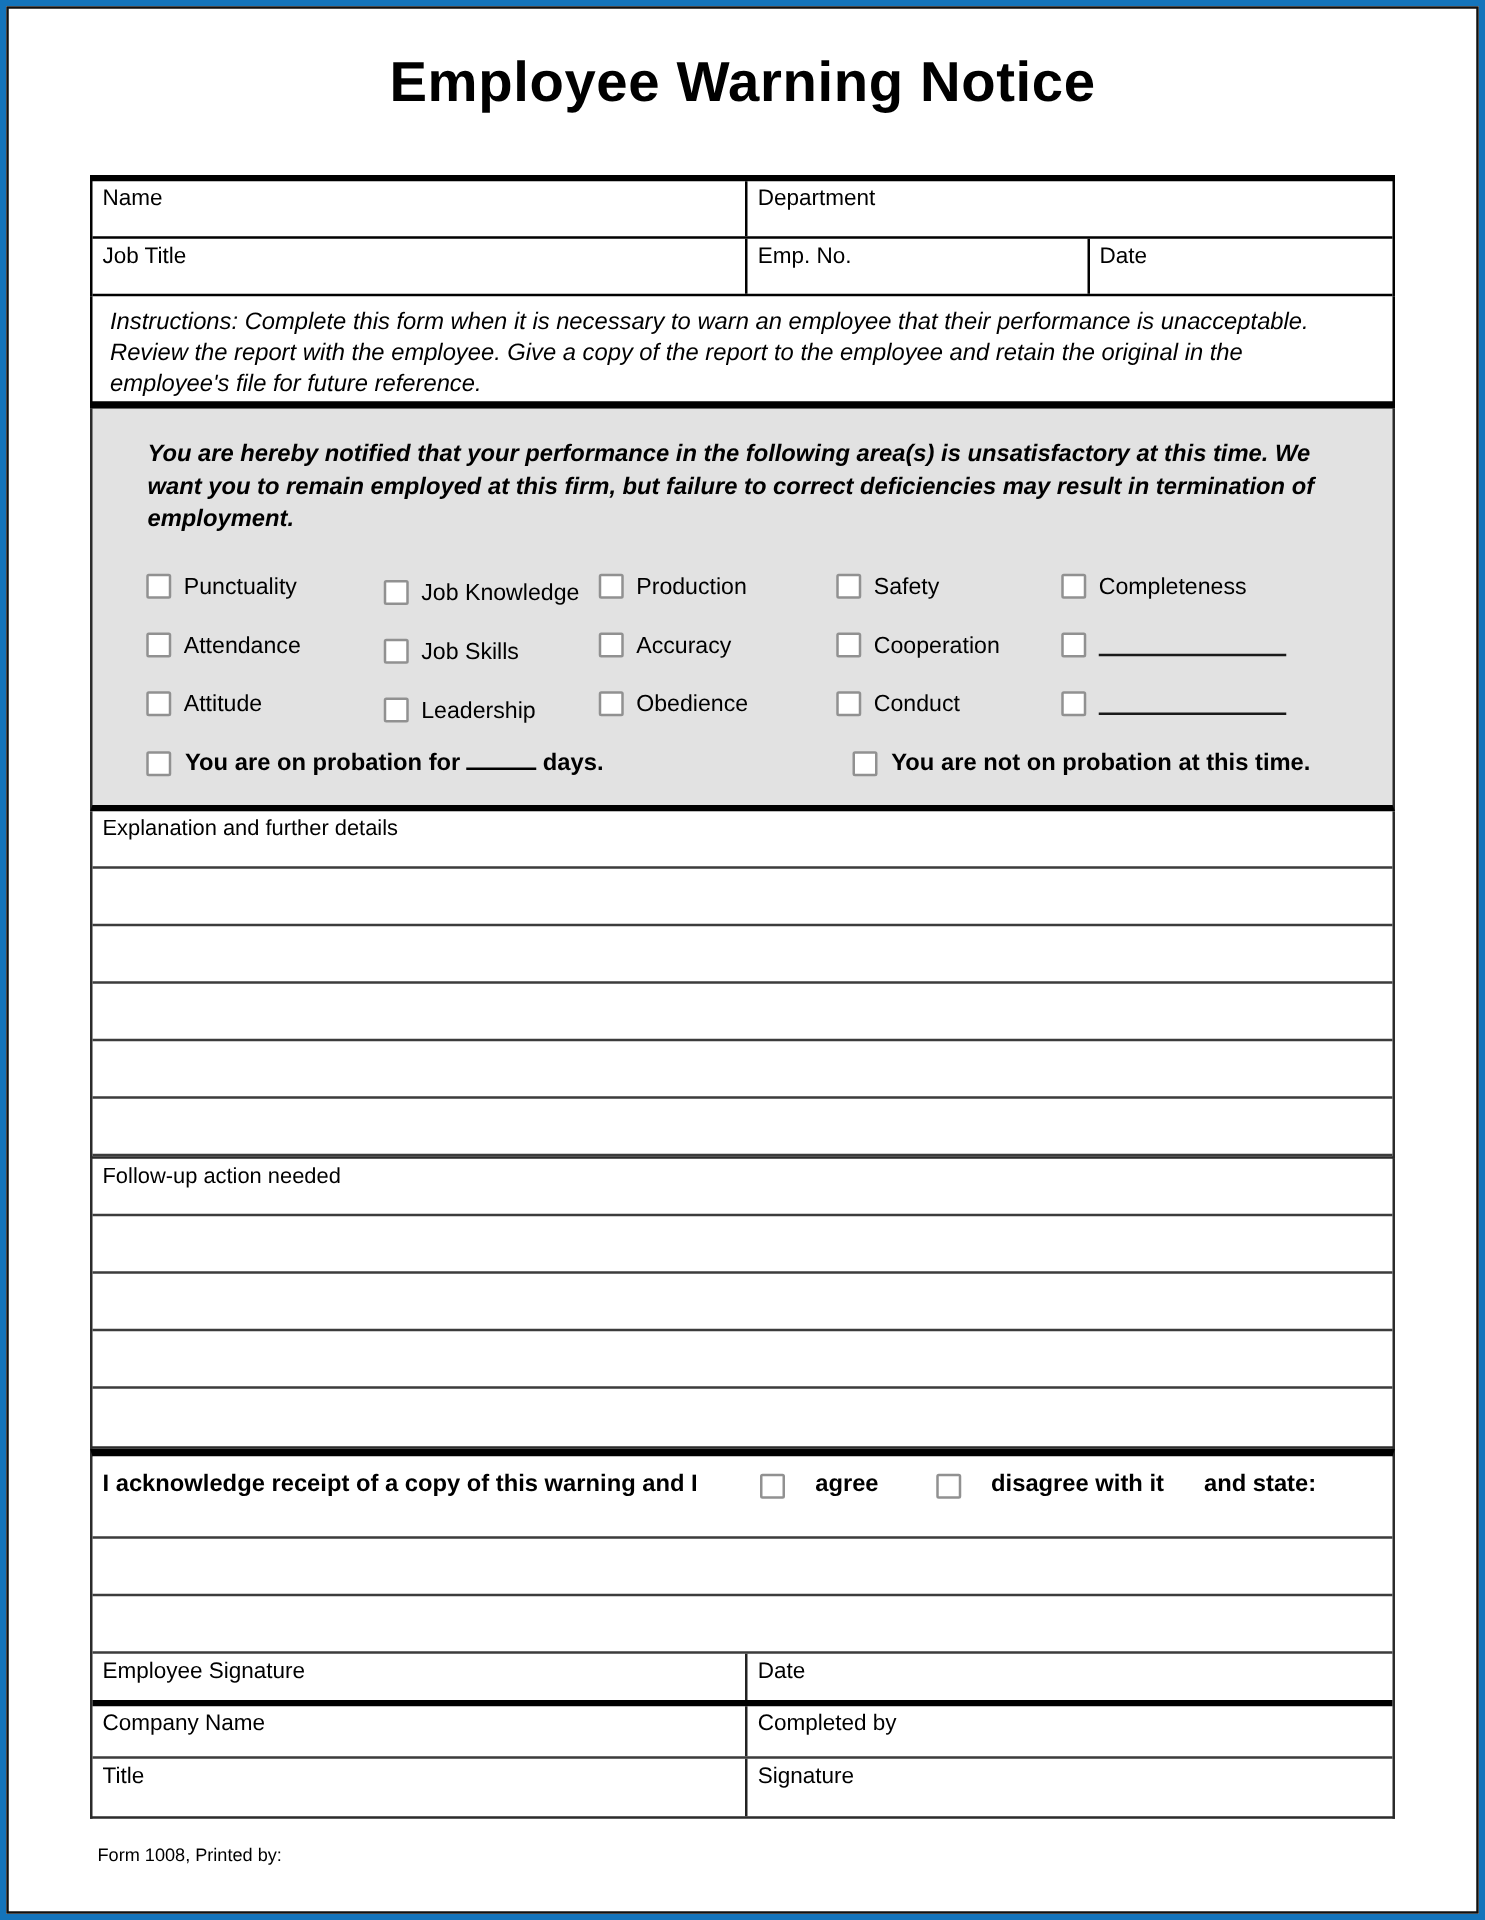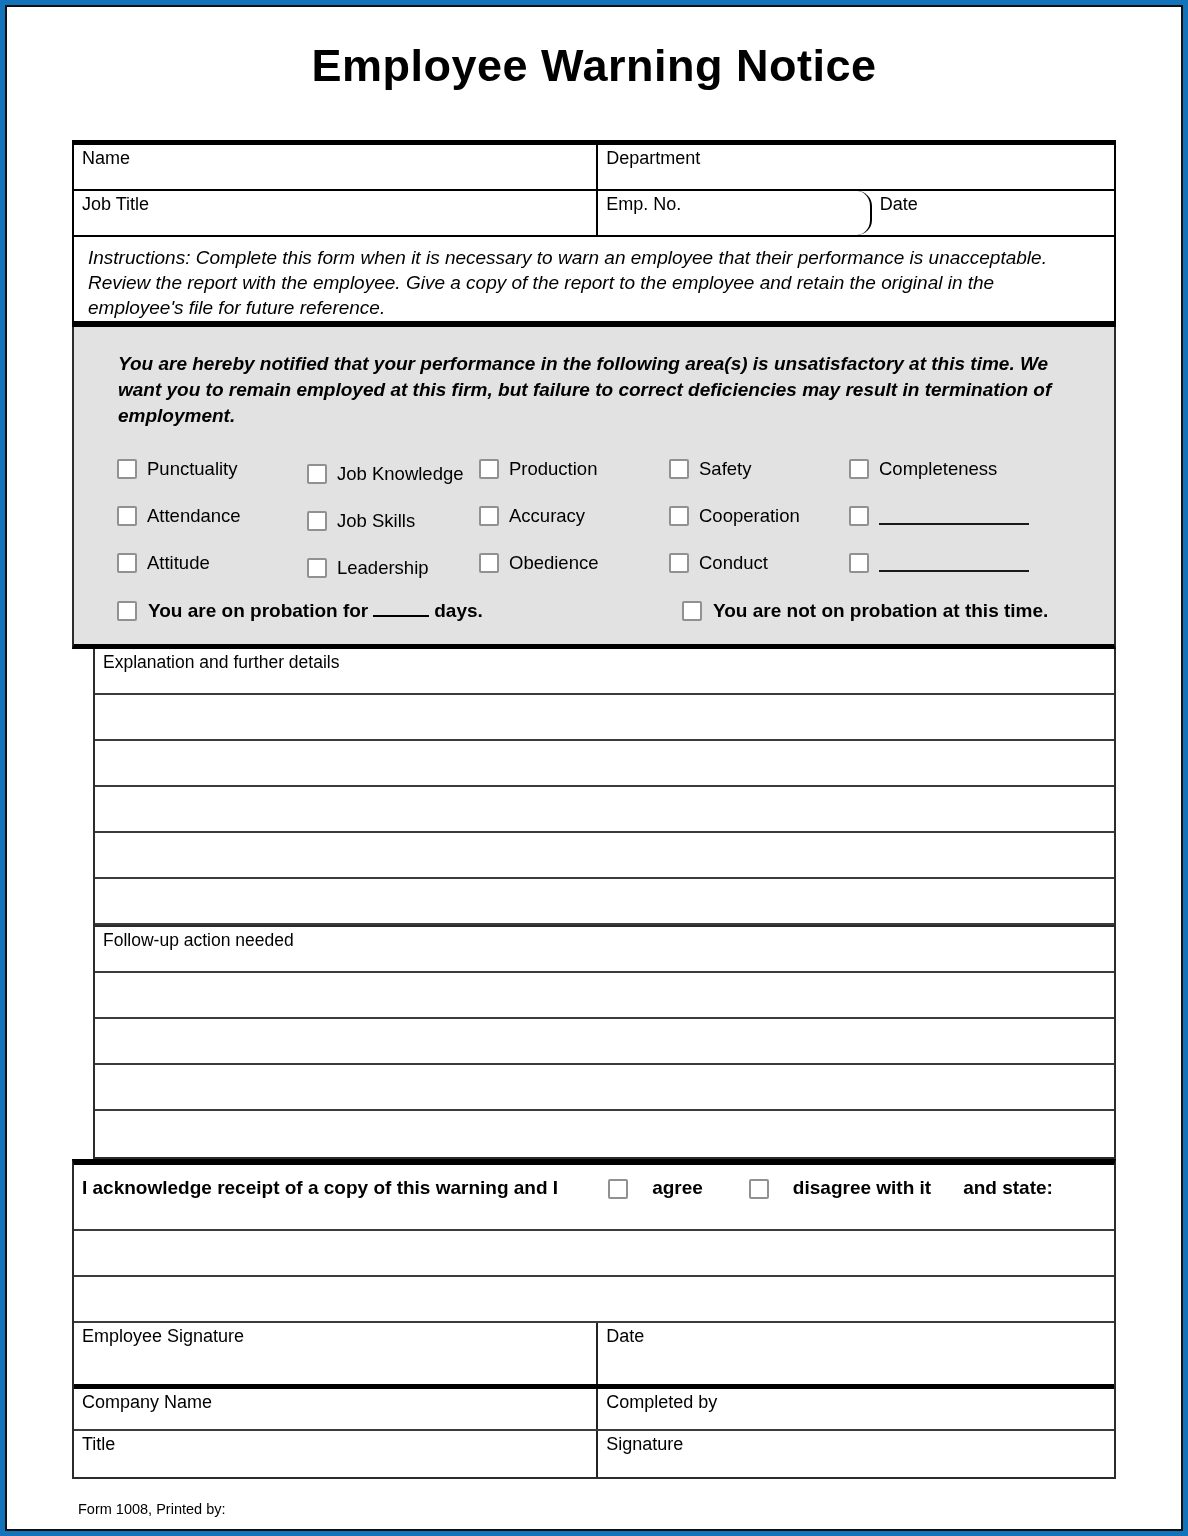--- a/index.html
+++ b/index.html
@@ -13,21 +13,21 @@
              font-weight: bold; letter-spacing: 0.5px; }
 
   .form { width: 1044px; margin: 48px auto 0; }
 
   
   .htable { border: 2px solid #000; border-top-width: 5px; border-bottom: 0; }
   .hrow { display: flex; height: 46px; border-bottom: 2px solid #000; }
   .hcell { flex: 1; padding: 3px 8px; font-size: 18px; border-right: 2px solid #000; }
   .hcell:last-child { border-right: 0; }
   .w50 { flex: 0 0 50.4%; }
-  .w26 { flex: 0 0 26.3%; border-radius: 15px; }
+  .w26 { flex: 0 0 26.3%; }
 
   
   .instructions { border: 2px solid #000; border-top: 0; border-bottom: 6px solid #000;
                   height: 90px; padding: 8px 14px; font-style: italic; font-size: 19px;
                   line-height: 25px; }
 
   
   .gray { background: #e2e2e2; border: 2px solid #2b2b2b; border-top: 0;
           border-bottom: 5px solid #000; height: 322px; padding-top: 24px; }
   .notice { padding: 0 46px 0 44px; font-weight: bold; font-size: 19px; line-height: 26px; font-style: italic; }
@@ -43,31 +43,31 @@
   .write-line { width: 150px; height: 18px; border-bottom: 2px solid #1a1a1a; }
 
   .probation { display: flex; align-items: center; margin-top: 14px; padding-left: 43px;
                font-weight: bold; font-size: 19px; }
   .prob-left { flex: 0 0 565px; display: flex; align-items: center; gap: 11px; }
   .prob-right { display: flex; align-items: center; gap: 11px; }
   .days-blank { width: 56px; height: 16px; border-bottom: 2.5px solid #000;
                 margin: 0 5px; display: inline-block; }
 
   
-  .sect { border: 2px solid #2b2b2b; border-top: 0; margin-left: 21px; }
+  .sect { border: 2px solid #2b2b2b; border-top: 0; }
   .lrow { height: 46px; border-bottom: 2px solid #3c3c3c; padding: 3px 8px; font-size: 17.5px; }
   .followup .lrow:last-child { border-bottom: 0; }
 
   
   .ack { border: 2px solid #2b2b2b; border-top: 6px solid #000; border-bottom-width: 2px; }
   .ack-head { height: 66px; border-bottom: 2px solid #3c3c3c; padding: 12px 8px 0; }
   .ack-line { display: flex; align-items: flex-end; font-weight: bold; font-size: 19px; }
   .ml50 { margin-left: 50px; } .ml46 { margin-left: 46px; }
   .ml10 { margin-left: 24px; } .ml32 { margin-left: 32px; }
-  .sigrow { display: flex; height: 61px; }
+  .sigrow { display: flex; height: 37px; }
   .sigrow.short { height: 42px; border-bottom: 2px solid #3c3c3c; }
   .sigrow.last { height: 46px; }
   .scell { flex: 1; padding: 3px 8px; font-size: 18px; }
   .scell.first { flex: 0 0 50.4%; border-right: 2px solid #222; }
   .divider { height: 5px; background: #000; }
 
   .form-footer { margin: 22px 0 0 6px; font-size: 14.5px; }
 </style>
 </head>
 <body>

